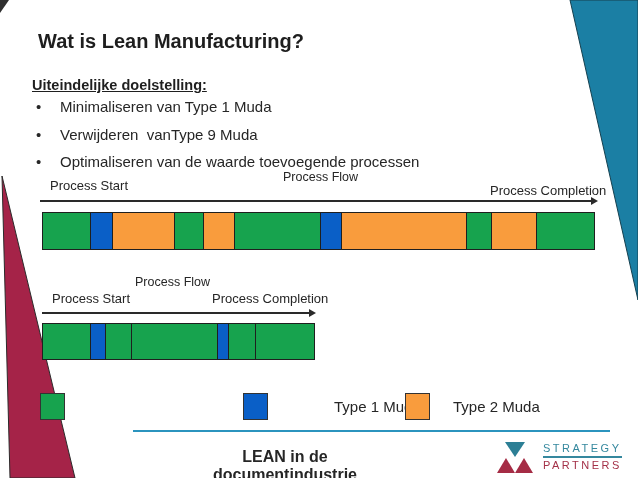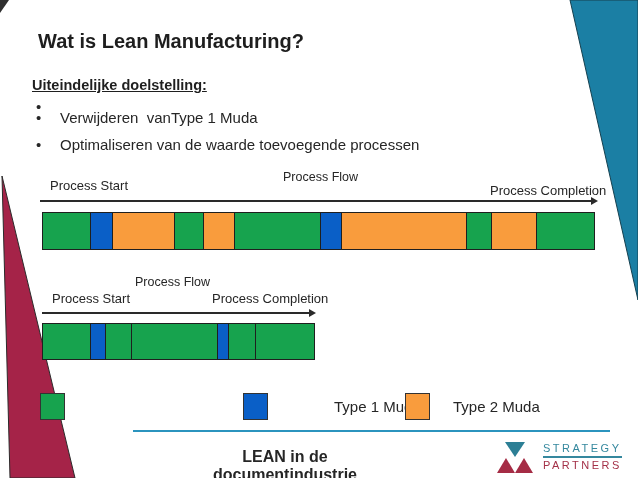--- a/index.html
+++ b/index.html
@@ -39,22 +39,22 @@
 
   <svg class="deco abs" width="638" height="478" viewBox="0 0 638 478">
     <polygon id="wedge-red" points="2,176 10,478 75,478" stroke="#2b2b2b" stroke-width="1" fill="#a52348"></polygon>
     <polygon id="wedge-teal" points="570,0 638,0 638,300" stroke="#16404f" stroke-width="1" fill="#1b7fa4"></polygon>
     <polygon id="corner-tick" points="0,0 9,0 0,13" fill="#2f2f2f"></polygon>
   </svg>
 
   <div class="abs subtitle">Uiteindelijke doelstelling:</div>
   <div class="abs title">Wat is Lean Manufacturing?</div>
   <ul class="abs bullets">
-    <li><span class="dot">•</span></li>
-    <li><span class="dot">•</span><span>Verwijderen  vanType 1 Muda</span></li>
+    <li><span class="dot">•</span><span>Minimaliseren van Type 1 Muda</span></li>
+    <li><span class="dot">•</span><span>Verwijderen  vanType 9 Muda</span></li>
     <li><span class="dot">•</span><span>Optimaliseren van de waarde toevoegende processen</span></li>
   </ul>
 
   <div class="abs plabel" style="left:50px;top:178px;">Process Start</div>
   <div class="abs plabel-flow" style="left:283px;top:170px;">Process Flow</div>
   <div class="abs plabel" style="left:490px;top:183px;">Process Completion</div>
   <div class="abs arrow-line" style="left:40px;top:200px;width:551px;"></div>
   <div class="abs arrow-head" style="left:591px;top:197px;"></div>
   <div class="abs bar" style="left:42px;top:212px;width:553px;height:38px;">
       <div class="seg" style="flex-grow: 48; background: rgb(23, 163, 78);"></div>

